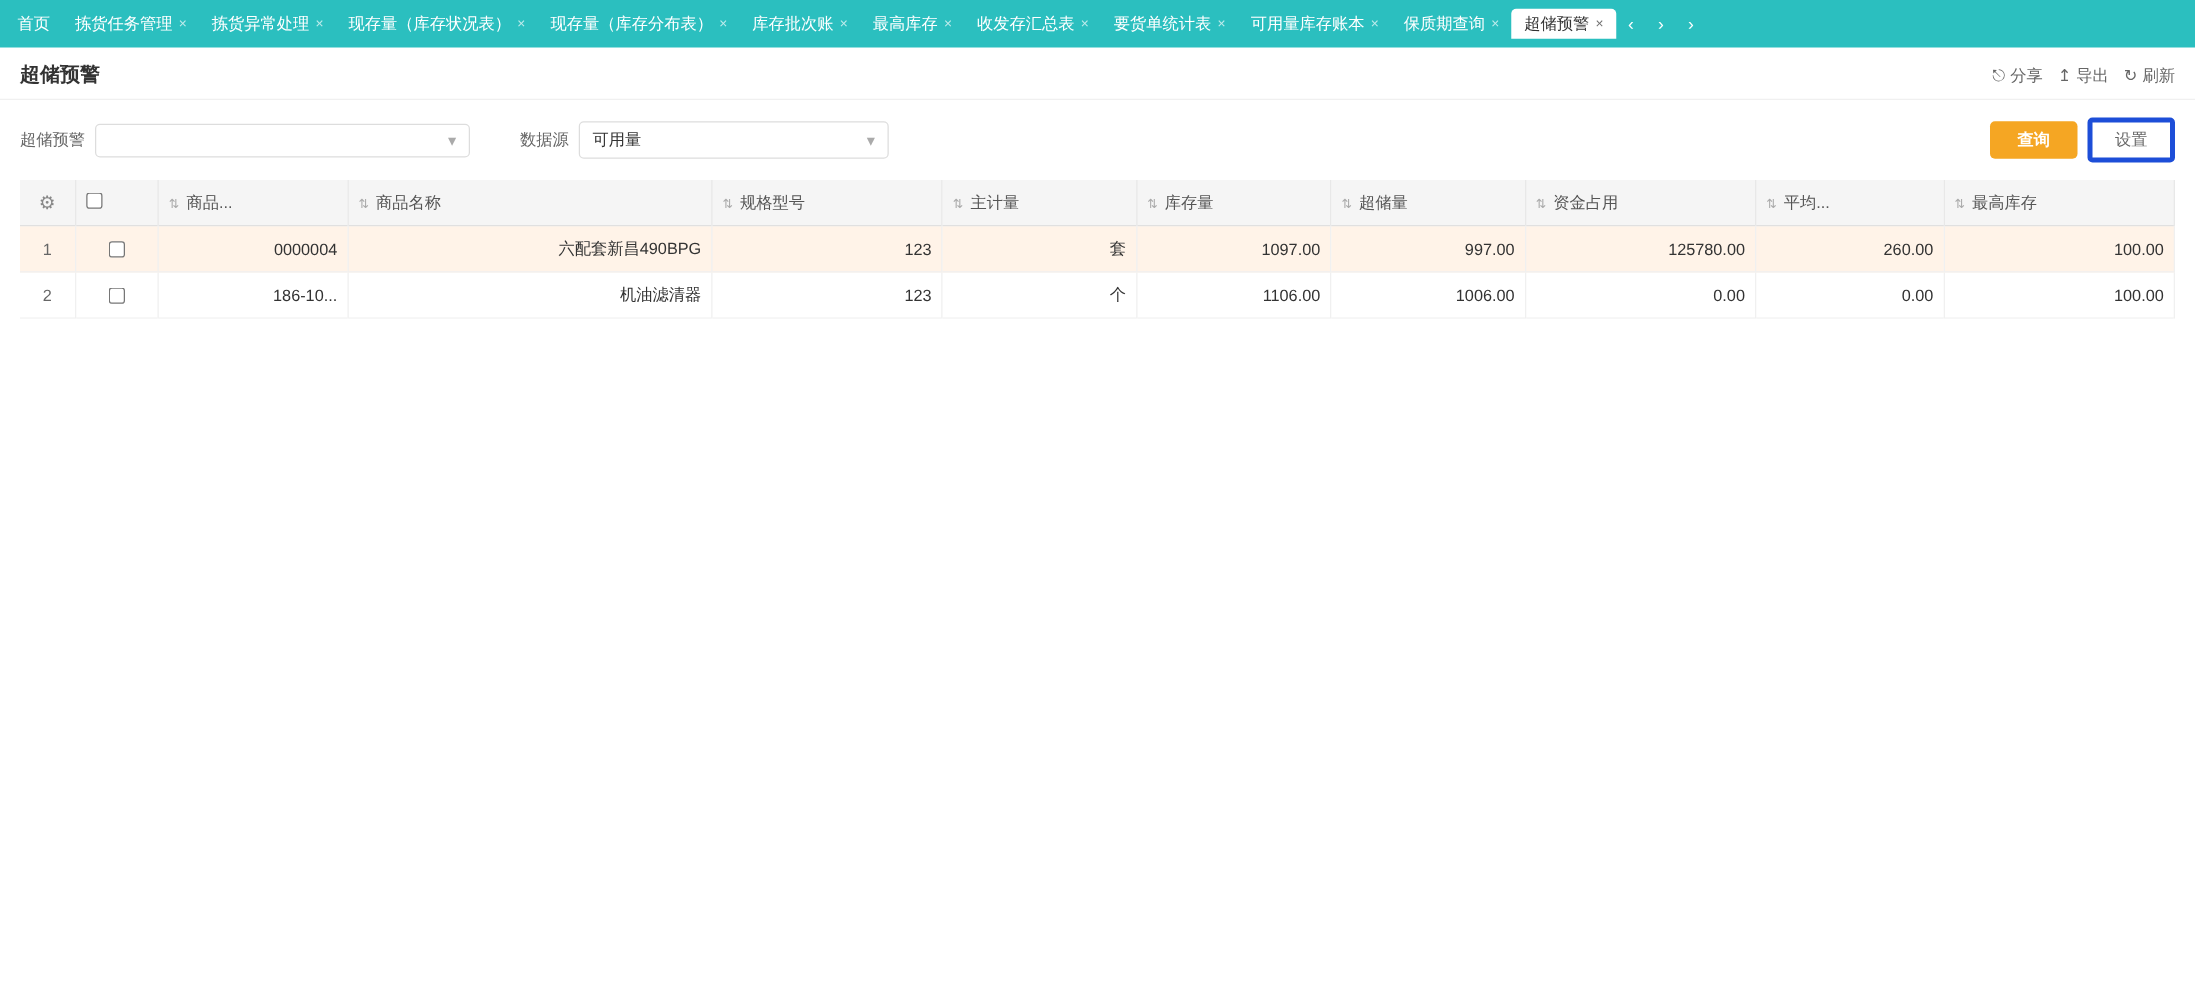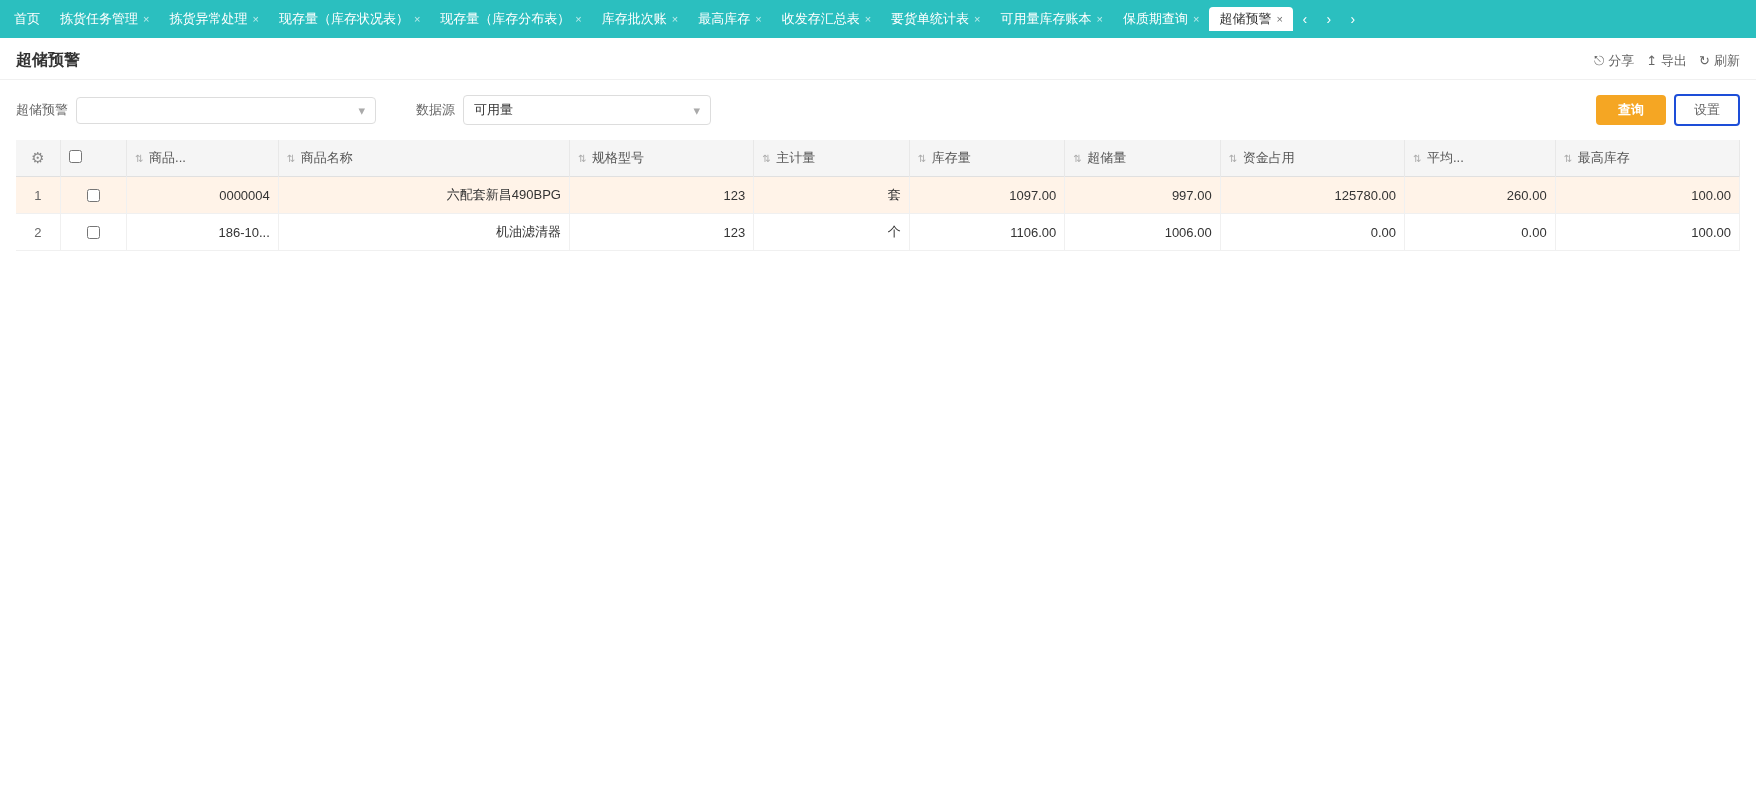--- a/index.html
+++ b/index.html
@@ -112,21 +112,21 @@
       border: none;
       border-radius: 4px;
       padding: 6px 22px;
       cursor: pointer;
       font-size: 13px;
       font-weight: bold;
     }
     .btn-settings {
       background: #fff;
       color: #666;
-      border: 2px solid #1d4ed8;
+      border: 4px solid #1d4ed8;
       border-radius: 4px;
       padding: 5px 18px;
       cursor: pointer;
       font-size: 13px;
     }
 
     
     .table-container {
       padding: 0 16px;
     }

